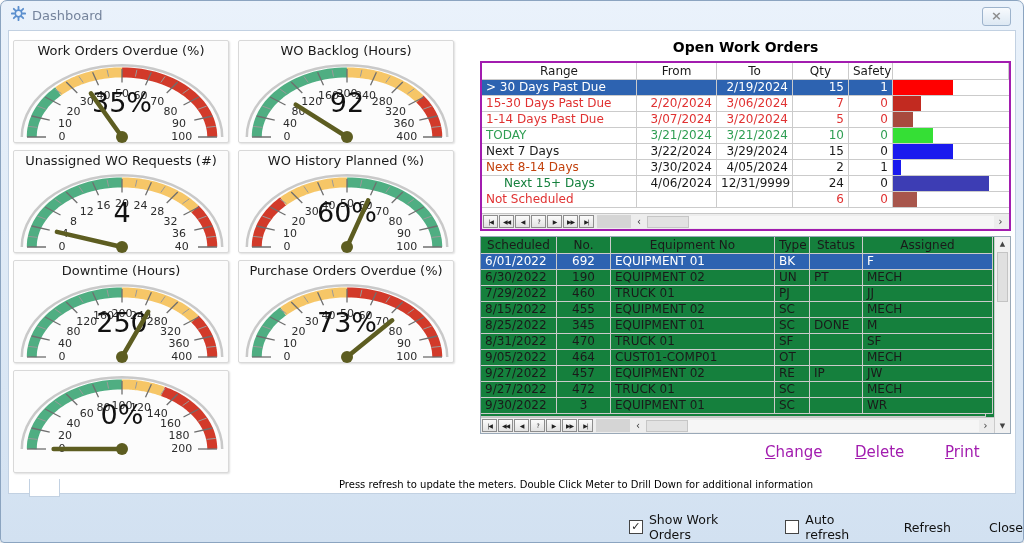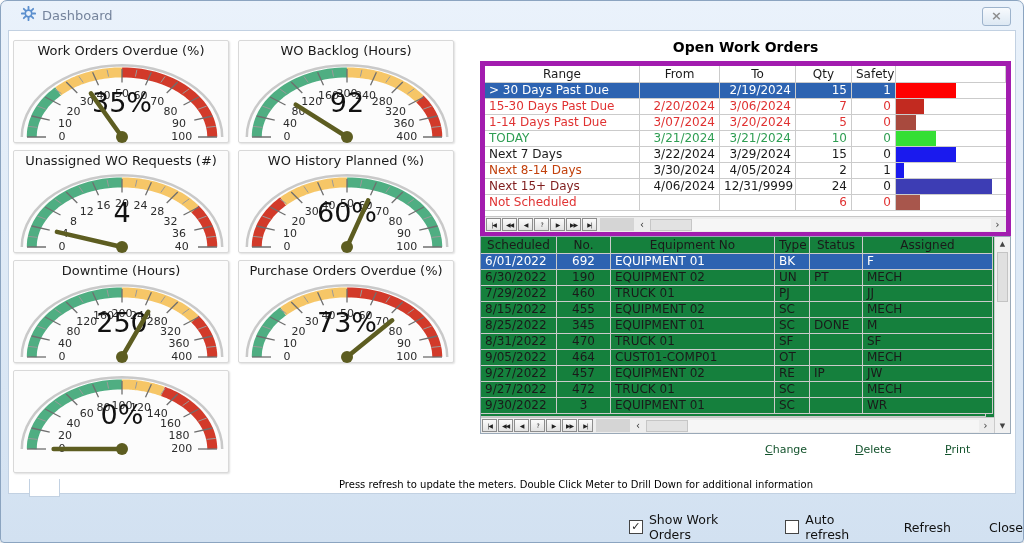--- a/index.html
+++ b/index.html
@@ -1,30 +1,30 @@
 <!DOCTYPE html>
 <html><head>
 <meta charset="utf-8">
 <style>
   html,body{margin:0;padding:0;background:#fff;font-family:"DejaVu Sans",sans-serif;}
   .window{position:relative;width:1022px;height:541px;border:1px solid #8ba4c0;border-radius:7px 7px 4px 4px;
     background:linear-gradient(#eaf2fb,#d2e1f1);overflow:hidden;box-shadow:0 1px 3px rgba(0,0,0,.2);}
-  .titlebar{position:absolute;left:0;top:0;width:100%;height:29px;display:flex;align-items:center;padding:0 20px;box-sizing:border-box;}
+  .titlebar{position:absolute;left:0;top:0;width:100%;height:29px;display:flex;align-items:center;padding:0 10px;box-sizing:border-box;}
   .titletext{color:#75849c;font-size:13px;margin-left:6px;}
   .closebtn{position:absolute;right:12px;top:6px;width:27px;height:17px;border:1px solid #9db3cc;border-radius:3px;
     background:linear-gradient(#f7fafd,#dde8f3);color:#8f8f8f;font-size:13px;font-weight:bold;text-align:center;line-height:15px;cursor:default;}
   .content{position:absolute;left:7px;top:29px;width:1006px;height:462px;background:#fff;border:1px solid #c2d1e2;}
   
   .gauge-grid{position:absolute;left:4px;top:9px;display:grid;grid-template-columns:216px 216px;column-gap:9px;row-gap:7px;}
   .gauge-panel{width:216px;height:103px;background:#fcfcfc;border:1px solid #d9d9d9;border-radius:2px;box-sizing:border-box;
     box-shadow:1px 1px 2px rgba(0,0,0,.13);}
   .gauge-title{text-align:center;font-size:13px;color:#1a1a1a;height:18px;line-height:19px;white-space:nowrap;}
   
   .owo-title{position:absolute;left:471px;top:8px;width:531px;text-align:center;font-weight:bold;font-size:14px;color:#000;}
-  .t1{position:absolute;left:471px;top:30px;width:531px;border:5px solid #a21caf;box-sizing:border-box;background:#fff;}
+  .t1{position:absolute;left:471px;top:30px;width:531px;border:2px solid #a21caf;box-sizing:border-box;background:#fff;}
   .t2{position:absolute;left:471px;top:205px;width:531px;border:1px solid #9aa9b8;box-sizing:border-box;background:#15803d;}
   .t1head,.t1row{display:grid;grid-template-columns:155px 80px 76px 56px 44px auto;}
   .t2head,.t2row{display:grid;grid-template-columns:76px 54px 164px 35px 53px 130px;width:513px;}
   .c{padding:1px 4px;border-right:1px solid #cbcbcb;border-bottom:1px solid #cbcbcb;height:16px;box-sizing:border-box;
     font-size:12px;line-height:13px;white-space:nowrap;overflow:hidden;color:#1a1a1a;}
   .hc{text-align:center;height:17px;line-height:14px;}
   .num{text-align:right;} .ctr{text-align:center;}
   .barcell{padding:0;border-right:none;background:#fff;}
   .bar{height:15px;}
   .fill1{height:5px;border-bottom:none;}
@@ -36,21 +36,21 @@
   .navspacer{width:34px;height:13px;background:#d5d5d5;margin-left:2px;}
   .scrollL{width:16px;text-align:center;font-size:10px;color:#333;line-height:13px;}
   .scrollthumb{width:42px;height:12px;background:#e2e2e2;border:1px solid #c6c6c6;box-sizing:border-box;}
   .scrolltrack{flex:1;height:12px;background:#f6f6f6;}
   .scrollR{width:13px;text-align:center;font-size:10px;color:#333;line-height:13px;}
   .vscroll{position:absolute;right:0;top:0;width:16px;height:100%;background:#f1f1f1;border-left:1px solid #cbcbcb;box-sizing:border-box;}
   .vsarrow{height:14px;text-align:center;font-size:7px;color:#444;line-height:14px;}
   .vsthumb{margin:1px 2px;height:48px;background:#e0e0e0;border:1px solid #c4c4c4;}
   .vsdown{position:absolute;bottom:0;left:0;width:100%;}
   
-  .action-link{position:absolute;top:412px;font-size:11px;color:#14532d;cursor:default;}
+  .action-link{position:absolute;top:412px;font-size:15px;color:#a21caf;cursor:default;}
   .instruction{position:absolute;left:330px;top:448px;font-size:10px;color:#000000;white-space:nowrap;}
   .tabstub{position:absolute;left:28px;top:478px;width:29px;height:17px;background:#fff;border:1px solid #c2d1e2;border-top:none;z-index:3;}
   
   .footer-controls{position:absolute;left:628px;top:511px;display:flex;align-items:center;font-size:12.5px;color:#111;}
   .cbwrap{display:flex;align-items:center;margin-right:22px;}
   .cb{width:12px;height:12px;border:1px solid #444;background:#fff;font-size:11px;line-height:11px;text-align:center;color:#222;margin-right:6px;}
   .flatbtn{margin-right:38px;}
   .flatbtn:last-child{margin-right:0;}
 </style>
 </head>
@@ -452,21 +452,21 @@
           <div class="c" style="color: #c2410c;">Next 8-14 Days</div>
           <div class="c num" style="color: rgb(26, 26, 26);">3/30/2024</div>
           <div class="c num" style="color: rgb(26, 26, 26);">4/05/2024</div>
           <div class="c num" style="color: rgb(26, 26, 26);">2</div>
           <div class="c num" style="color: rgb(26, 26, 26);">1</div>
           <div class="c barcell">
             <div class="bar" style="width: 8px; background: rgb(26, 26, 238);"></div>
           </div>
         </div>
         <div class="t1row">
-          <div class="c" style="color: #7f1d1d;">Next 15+ Days</div>
+          <div class="c" style="color: #15803d; margin-left: 18px;">Next 15+ Days</div>
           <div class="c num" style="color: rgb(26, 26, 26);">4/06/2024</div>
           <div class="c num" style="color: rgb(26, 26, 26);">12/31/9999</div>
           <div class="c num" style="color: rgb(26, 26, 26);">24</div>
           <div class="c num" style="color: rgb(26, 26, 26);">0</div>
           <div class="c barcell">
             <div class="bar" style="width: 96px; background: rgb(61, 61, 180);"></div>
           </div>
         </div>
         <div class="t1row">
           <div class="c" style="color: rgb(224, 50, 50);">Not Scheduled</div>

